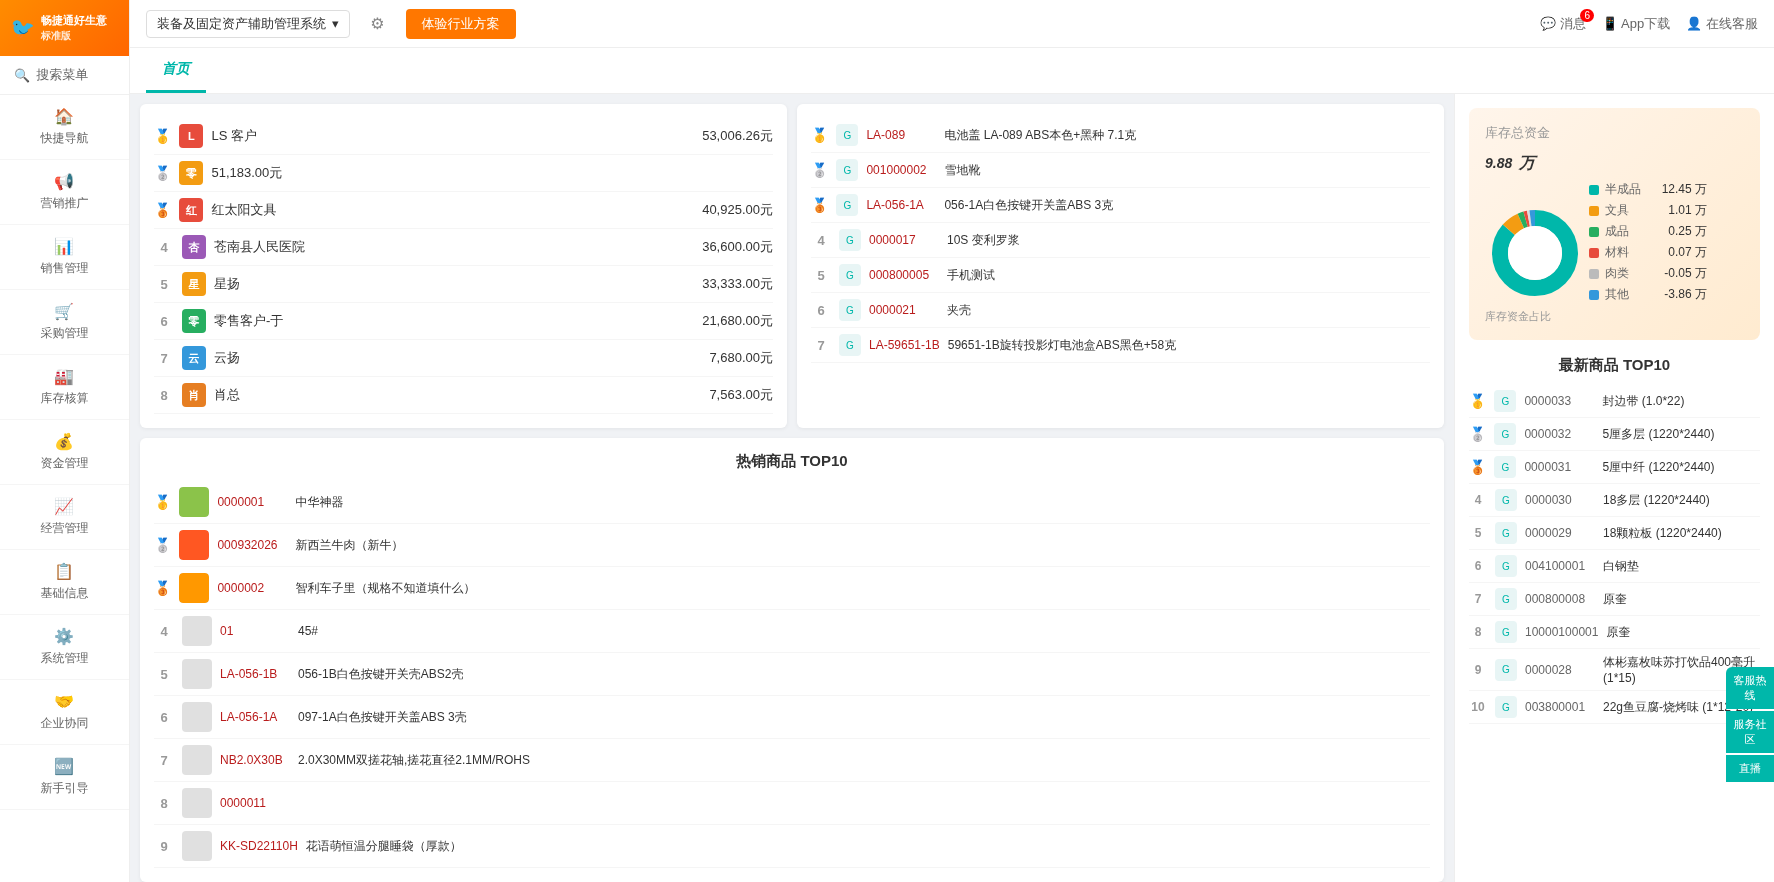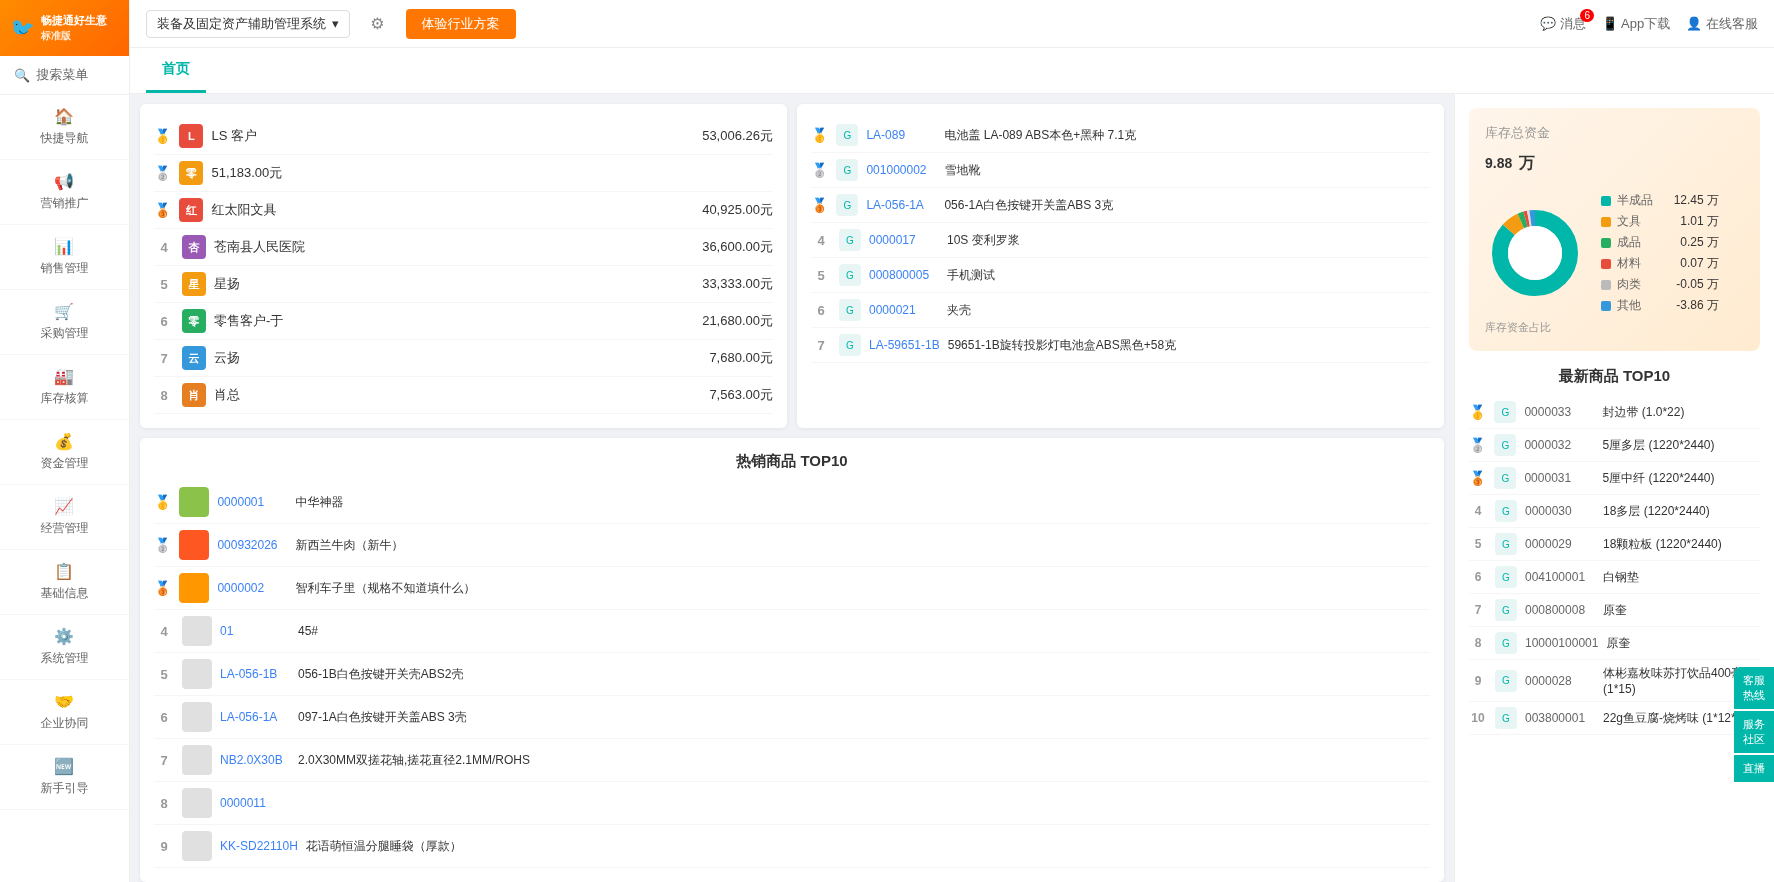--- a/index.html
+++ b/index.html
@@ -104,20 +104,21 @@
       border-bottom: 1px solid #eee;
       padding: 0 16px;
       display: flex;
       align-items: center;
     }
     .page-nav-tab {
       padding: 12px 16px;
       font-size: 14px;
       cursor: pointer;
       border-bottom: 3px solid transparent;
+      font-style: italic;
     }
     .page-nav-tab.active {
       color: #00b7aa;
       border-bottom-color: #00b7aa;
       font-weight: bold;
     }
 
     
     .content { flex: 1; display: flex; overflow: hidden; background: #f0f2f5; }
 
@@ -171,21 +172,21 @@
     }
     .product-img {
       width: 30px; height: 30px;
       background: #e0e0e0;
       border-radius: 4px;
       display: flex; align-items: center; justify-content: center;
       font-size: 10px; color: #999;
       flex-shrink: 0;
       overflow: hidden;
     }
-    .product-code { color: #3b82f6; font-size: 12px; min-width: 70px; }
+    .product-code { color: #b91c1c; font-size: 12px; min-width: 70px; }
     .product-name { flex: 1; color: #333; font-size: 12px; }
 
     
     .right-panel {
       width: 320px;
       background: #fff;
       border-left: 1px solid #eee;
       overflow-y: auto;
       padding: 14px;
       display: flex;
@@ -193,25 +194,25 @@
       gap: 16px;
     }
 
     
     .inventory-card {
       background: linear-gradient(135deg, #fff5eb, #ffebd0);
       border-radius: 8px;
       padding: 16px;
     }
     .inventory-title { font-size: 13px; color: #999; margin-bottom: 4px; }
-    .inventory-value { font-size: 24px; font-weight: bold; color: #333; }
+    .inventory-value { font-size: 24px; font-weight: bold; color: #333; font-style: italic; }
     .inventory-value span { font-size: 14px; color: #333; }
 
     
-    .donut-section { display: flex; align-items: center; gap: 16px; margin-top: 18px; }
+    .donut-section { display: flex; align-items: flex-end; gap: 4px; margin-top: 7px; }
     .donut-svg { flex-shrink: 0; }
     .legend { display: flex; flex-direction: column; gap: 4px; }
     .legend-item { display: flex; align-items: center; gap: 6px; font-size: 12px; }
     .legend-dot { width: 10px; height: 10px; border-radius: 2px; flex-shrink: 0; }
     .legend-name { color: #666; flex: 1; }
     .legend-val { color: #333; font-weight: 500; min-width: 60px; text-align: right; }
 
     
     .new-product-item {
       display: flex;
@@ -228,21 +229,21 @@
     
     .float-btns {
       position: fixed;
       right: 0;
       bottom: 100px;
       display: flex;
       flex-direction: column;
       gap: 2px;
     }
     .float-btn {
-      width: 40px;
+      width: 48px;
       background: #00b7aa;
       color: #fff;
       font-size: 11px;
       text-align: center;
       padding: 6px 4px;
       cursor: pointer;
     }
     .float-btn:first-child { border-radius: 6px 0 0 0; }
 
     

